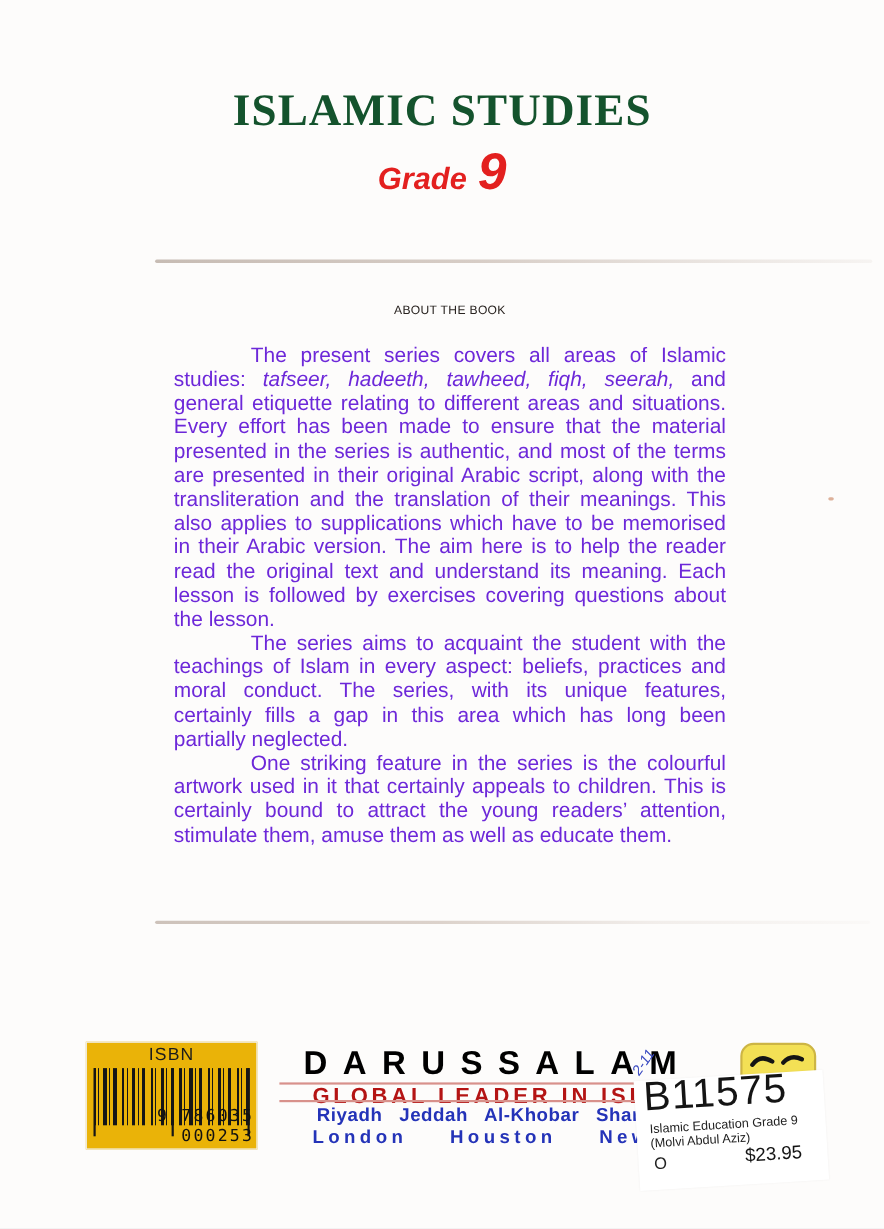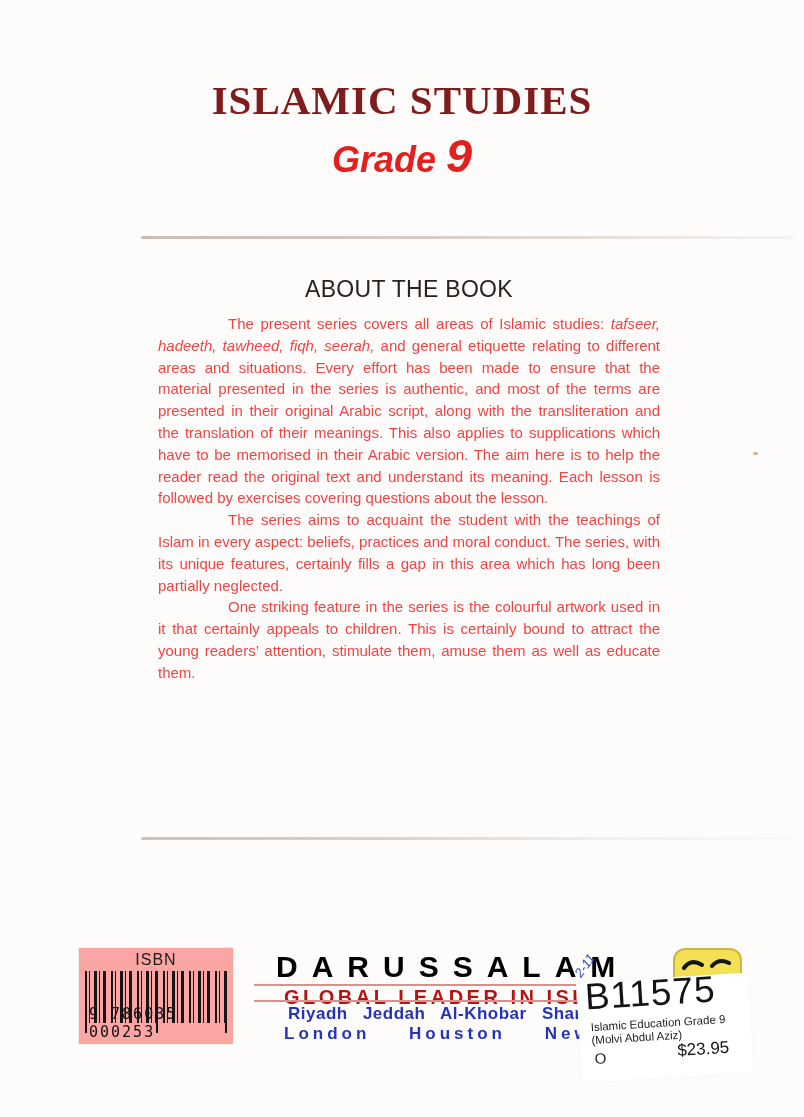--- a/index.html
+++ b/index.html
@@ -10,77 +10,77 @@
     background:#fdfcfb;
     overflow:hidden;
     font-family:"Liberation Sans",sans-serif;
   }
   
   .book-title{
     position:absolute;top:76px;left:0;width:804px;
     text-align:center;
     font-family:"Liberation Serif",serif;
     font-weight:bold;font-size:41px;letter-spacing:1px;
-    color:#7f1d1d;
+    color:#14532d;
   }
   .grade-line{
     position:absolute;top:128px;left:0;width:804px;
     text-align:center;color:#e3201f;
     font-weight:bold;font-style:italic;
   }
-  .grade-word{font-size:36px;letter-spacing:0;}
+  .grade-word{font-size:28px;letter-spacing:0;}
   .grade-num{font-size:47px;margin-left:10px;}
   
   .rule{position:absolute;height:3px;border-radius:2px;}
   .rule-top{
     top:236px;left:141px;width:652px;
     background:linear-gradient(90deg,#c7bcb4 0%,#d7cdc6 45%,rgba(216,206,199,.55) 75%,rgba(216,206,199,.18) 100%);
   }
   .rule-bottom{
     top:837px;left:141px;width:650px;
     background:linear-gradient(90deg,#cdc2ba 0%,#dcd2cb 40%,rgba(220,210,203,.35) 70%,rgba(220,210,203,.08) 100%);
   }
   
   .about-heading{
     position:absolute;top:276px;left:158px;width:502px;
     text-align:center;
-    font-size:23px;letter-spacing:.3px;color:#292320;
+    font-size:11px;letter-spacing:.3px;color:#292320;
   }
   .body-copy{
     position:absolute;top:313px;left:158px;width:502px;
-    font-size:15px;line-height:21.8px;color:#ef4444;
+    font-size:19px;line-height:21.8px;color:#6d28d9;
     text-align:justify;
   }
   .body-copy p{margin:0;text-indent:70px;}
   .body-copy .it{font-style:italic;}
   
   .barcode-box{
     position:absolute;top:947px;left:78px;width:154px;height:96px;
-    background:#fca5a5;border:1px solid #f1efec;
+    background:#eab308;border:1px solid #f1efec;
   }
   .isbn-label{
     position:absolute;top:3px;left:0;width:100%;
     text-align:center;font-size:16px;color:#1c1c1c;letter-spacing:1px;
   }
   .barcode-bars{
     position:absolute;top:23px;left:6px;right:6px;height:52px;
     background-image:repeating-linear-gradient(90deg,
       #161616 0 2px,transparent 2px 4px,
       #161616 4px 5px,transparent 5px 9px,
       #161616 9px 12px,transparent 12px 14px,
       #161616 14px 15px,transparent 15px 18px,
       #161616 18px 21px,transparent 21px 26px);
   }
   .guard{position:absolute;top:23px;width:2px;height:62px;background:#161616;}
   .guard.g1{left:6px;} .guard.g2{left:50%;} .guard.g3{right:6px;}
   .isbn-digits{
     position:absolute;bottom:3px;left:10px;right:2px;
     font-family:"DejaVu Sans Mono",monospace;
     font-size:15px;letter-spacing:2px;color:#111;background:transparent;
-    text-align:left;
+    text-align:right;
   }
   
   .publisher{position:absolute;top:948px;left:254px;width:414px;}
   .pub-name{
     position:absolute;top:2px;left:22px;
     font-size:30px;font-weight:bold;letter-spacing:14px;
     color:#000000;white-space:nowrap;
   }
   .pub-rule{position:absolute;left:0;width:414px;height:2px;background:#d8918b;}
   .pub-rule.r1{top:36px;} .pub-rule.r2{top:52px;}

